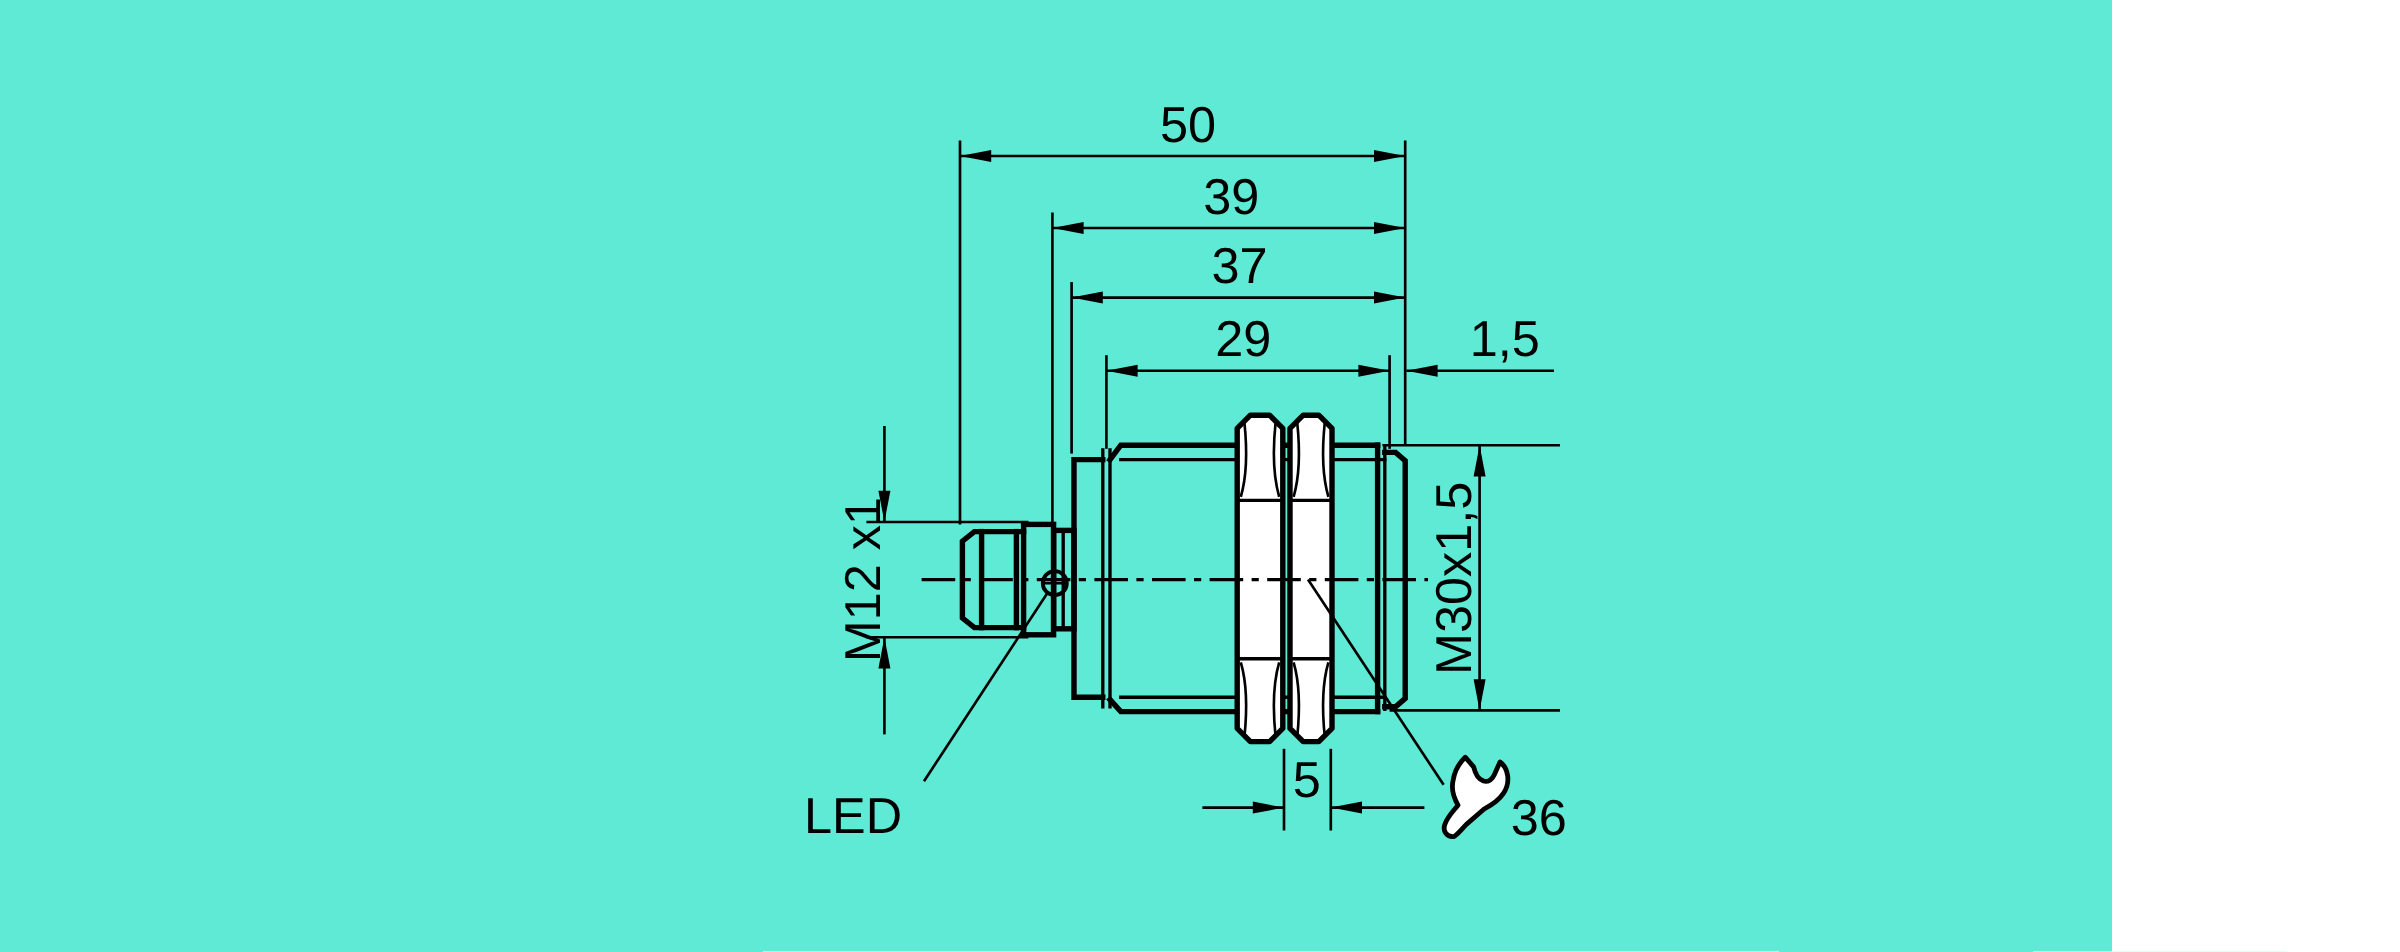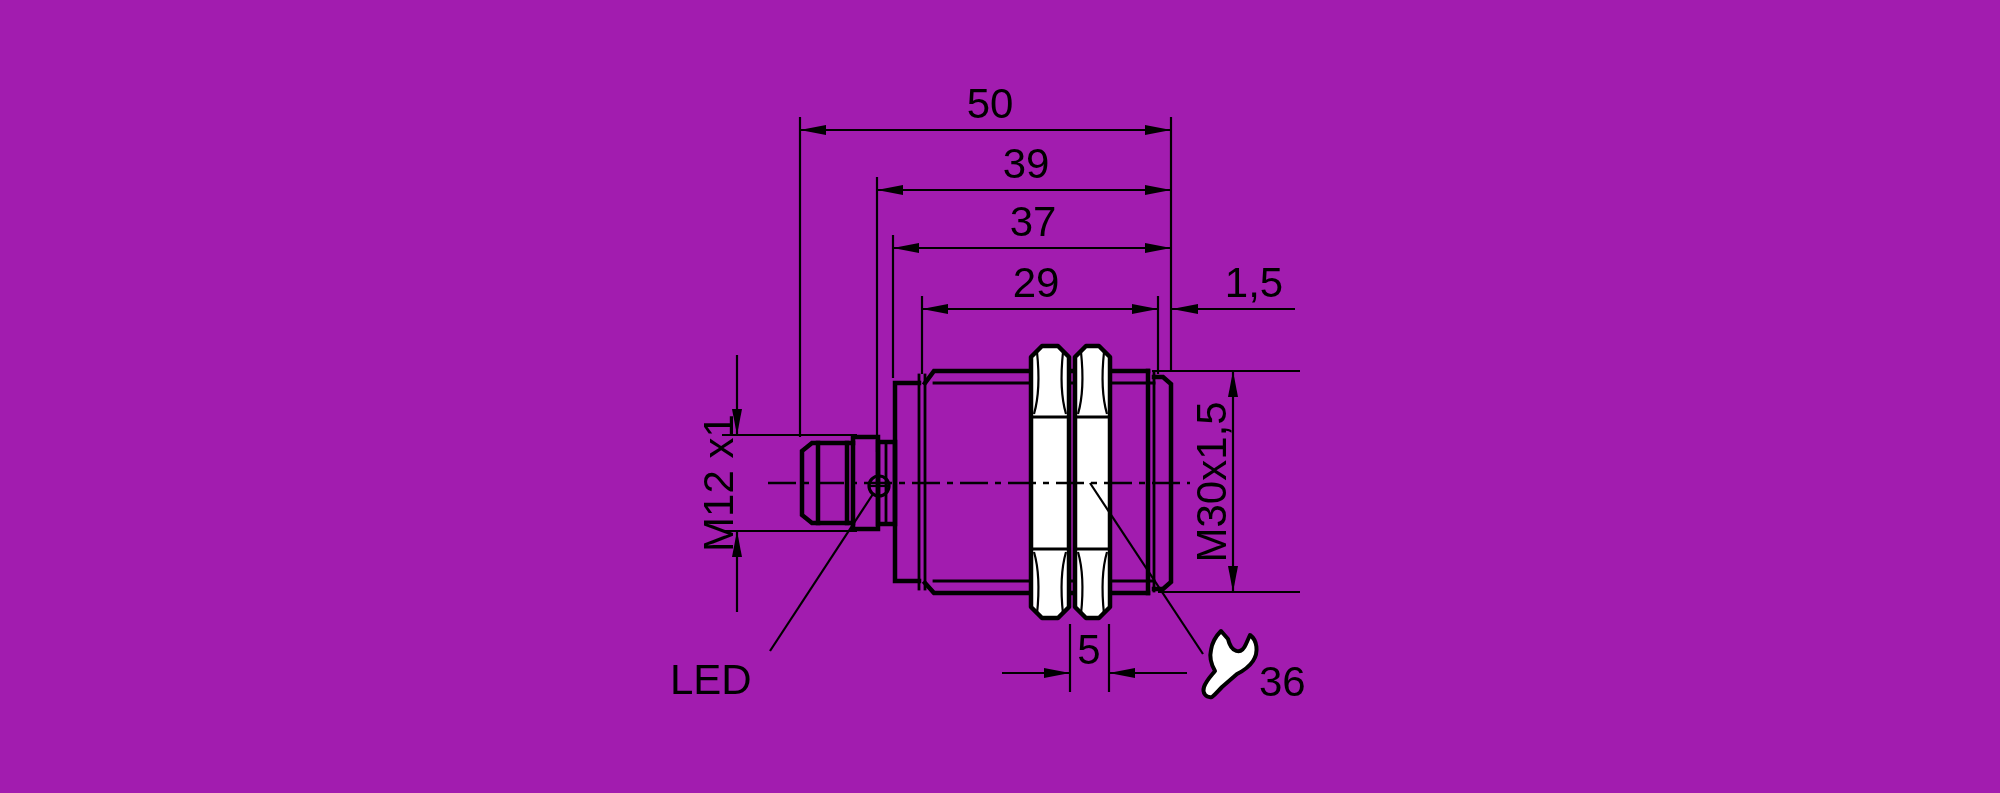--- a/index.html
+++ b/index.html
@@ -1,19 +1,19 @@
 <!DOCTYPE html>
 <html><head>
 <meta charset="utf-8">
 <style>
   html,body{margin:0;padding:0;background:#ffffff;}
   .stage{
     position:relative;
-    width:2000px;height:793px;
-    background:#a21caf;
+    width:1760px;height:793px;
+    background:#5eead4;
     font-family:"Liberation Sans",sans-serif;
     overflow:hidden;
   }
   svg{position:absolute;left:0;top:0;}
   text{
     font-family:"Liberation Sans",sans-serif;
     font-size:42px;
     fill:#000000;
   }
   .thick{stroke:#000;stroke-width:4.5;fill:none;stroke-linecap:square;}

